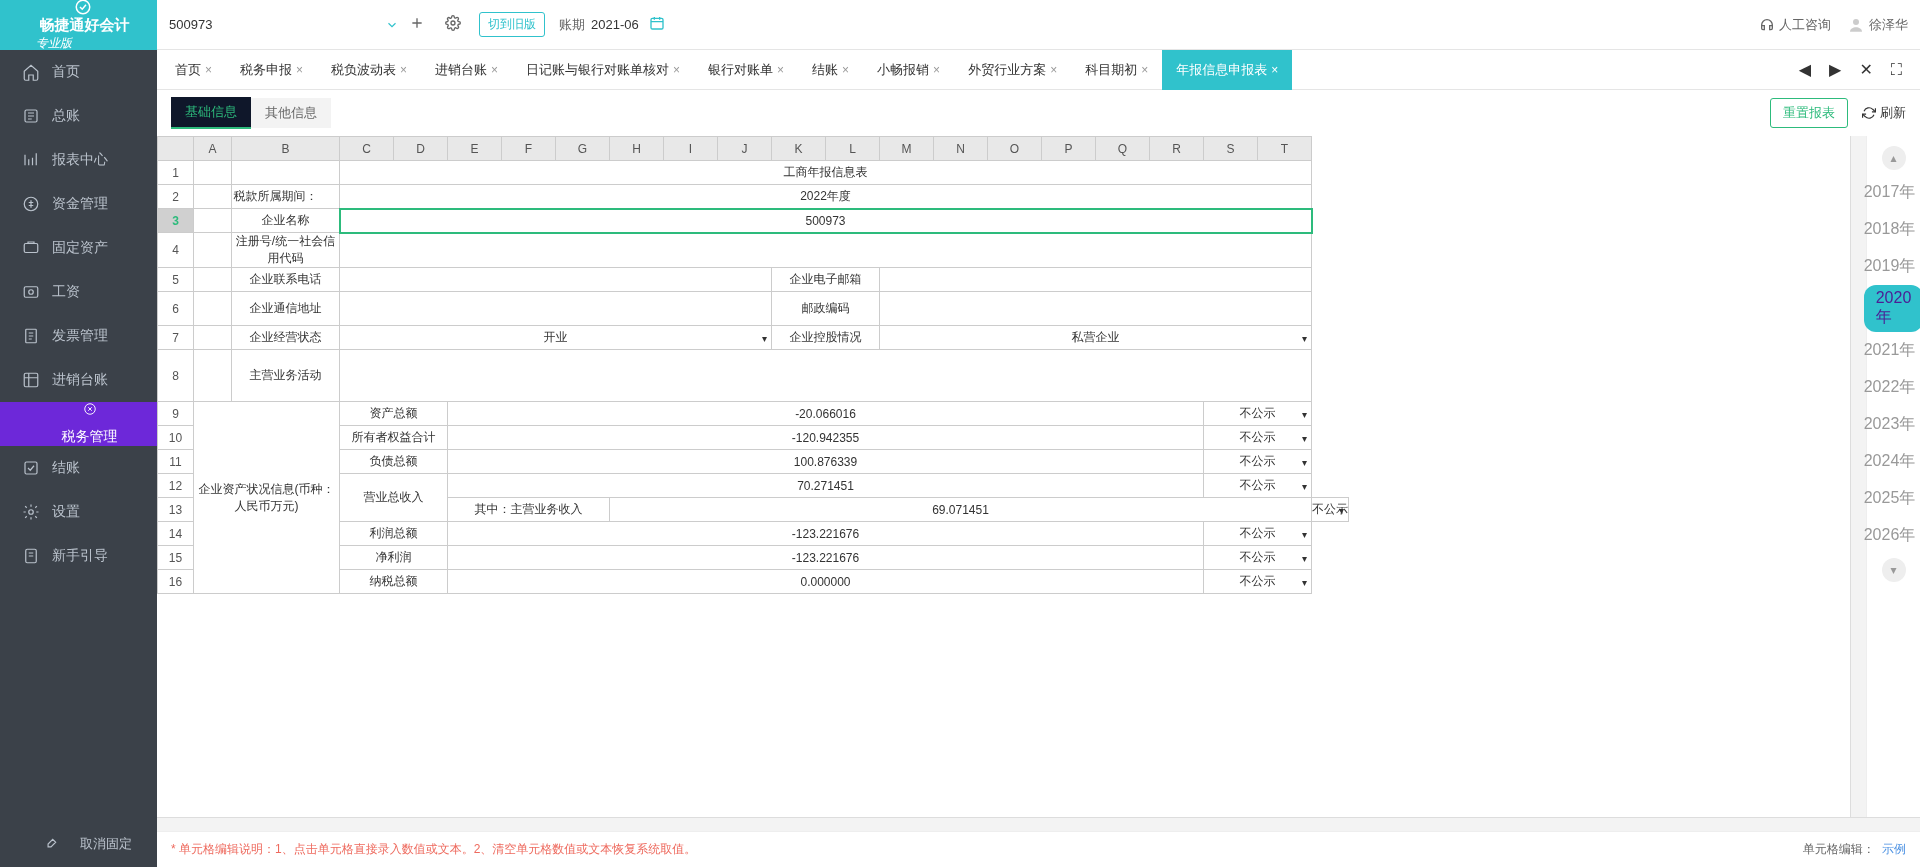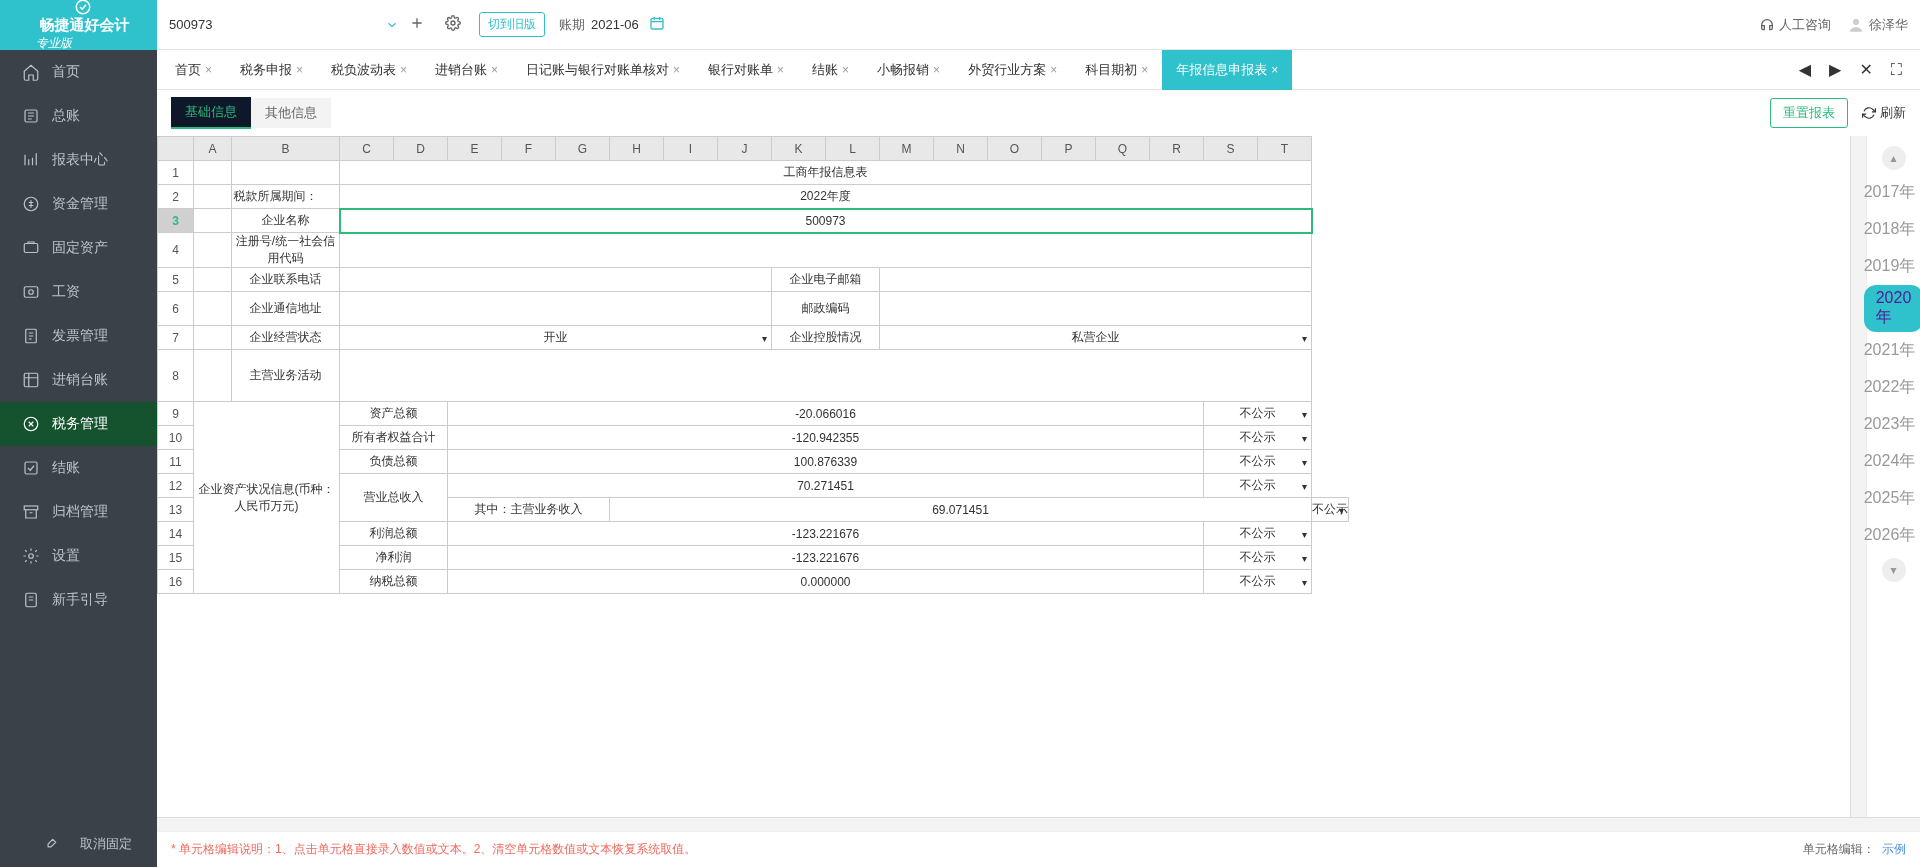--- a/index.html
+++ b/index.html
@@ -18,21 +18,21 @@
 .old-btn { border: 1px solid #30c2cc; color: #30c2cc; padding: 3px 8px; border-radius: 3px; font-size: 12px; margin: 0 8px; text-align: center; }
 .period-label { color: #666; margin: 10px 6px; }
 .period-val { color: #333; }
 .header-right { margin-left: auto; display: flex; align-items: center; gap: 16px; color: #666; font-size: 13px; }
 .header-right-item { display: flex; align-items: center; gap: 4px; }
 
 
 .container { display: flex; height: calc(100vh - 50px); }
 .sidebar { width: 157px; background: #3b4149; color: #bac2cc; display: flex; flex-direction: column; }
 .sidebar-item { height: 44px; display: flex; align-items: center; padding-left: 22px; cursor: pointer; font-size: 14px; gap: 12px; }
-.sidebar-item.active { background: #14532d; color: #fff; }
+.sidebar-item.active { background: #6d28d9; color: #fff; flex-direction: column; }
 .sidebar-item svg { width: 18px; height: 18px; }
 .sidebar-footer { margin-top: auto; padding: 14px 0 14px 44px; cursor: pointer; display: flex; align-items: center; gap: 22px; }
 
 
 .main { flex: 1; display: flex; flex-direction: column; background: #fff; position: relative; }
 .tabs { height: 40px; display: flex; align-items: center; border-bottom: 1px solid #e5e5e5; padding: 0 4px; }
 .tab { padding: 0 14px; height: 40px; display: flex; align-items: center; cursor: pointer; font-size: 13px; color: #333; position: relative; white-space: nowrap; }
 .tab .close { margin-left: 4px; color: #999; font-size: 12px; }
 .tab.active { background: #30c2cc; color: #fff; }
 .tab.active .close { color: #fff; }
@@ -210,27 +210,20 @@
             <path d="M9 9l6 6M15 9l-6 6"></path>
           </svg>
           <span>税务管理</span>
         </div>
         <div class="sidebar-item">
           <svg viewBox="0 0 24 24" fill="none" stroke="currentColor" stroke-width="1.6">
             <rect x="4" y="4" width="16" height="16" rx="2"></rect>
             <path d="M8 12l3 3 5-6"></path>
           </svg>
           <span>结账</span>
-        </div>
-        <div class="sidebar-item">
-          <svg viewBox="0 0 24 24" fill="none" stroke="currentColor" stroke-width="1.6">
-            <rect x="3" y="4" width="18" height="5"></rect>
-            <path d="M5 9v11h14V9M10 13h4"></path>
-          </svg>
-          <span>归档管理</span>
         </div>
         <div class="sidebar-item">
           <svg viewBox="0 0 24 24" fill="none" stroke="currentColor" stroke-width="1.6">
             <circle cx="12" cy="12" r="3"></circle>
             <path d="M12 2v3M12 19v3M4.2 4.2l2.1 2.1M17.7 17.7l2.1 2.1M2 12h3M19 12h3M4.2 19.8l2.1-2.1M17.7 6.3l2.1-2.1"></path>
           </svg>
           <span>设置</span>
         </div>
         <div class="sidebar-item">
           <svg viewBox="0 0 24 24" fill="none" stroke="currentColor" stroke-width="1.6">

